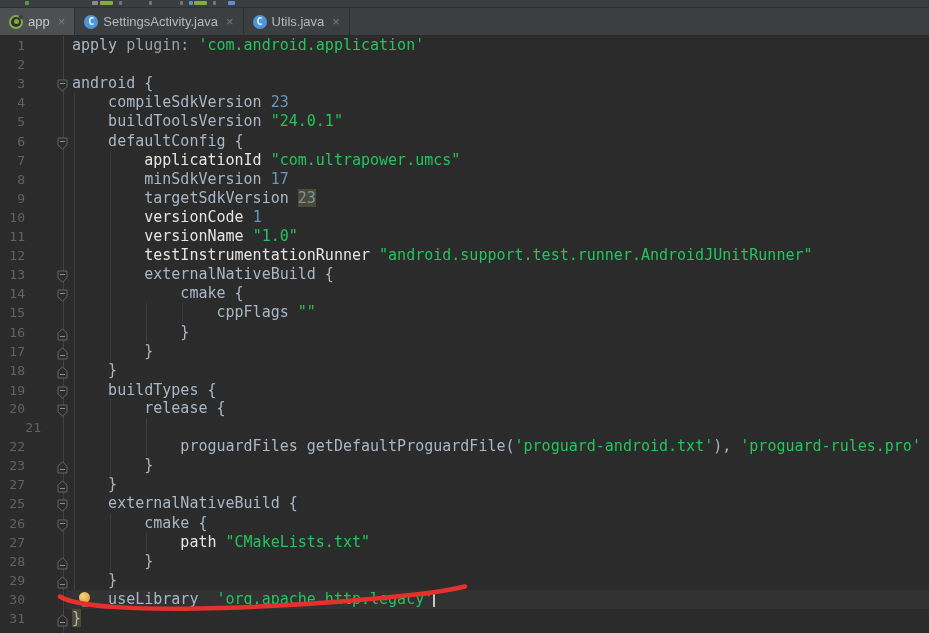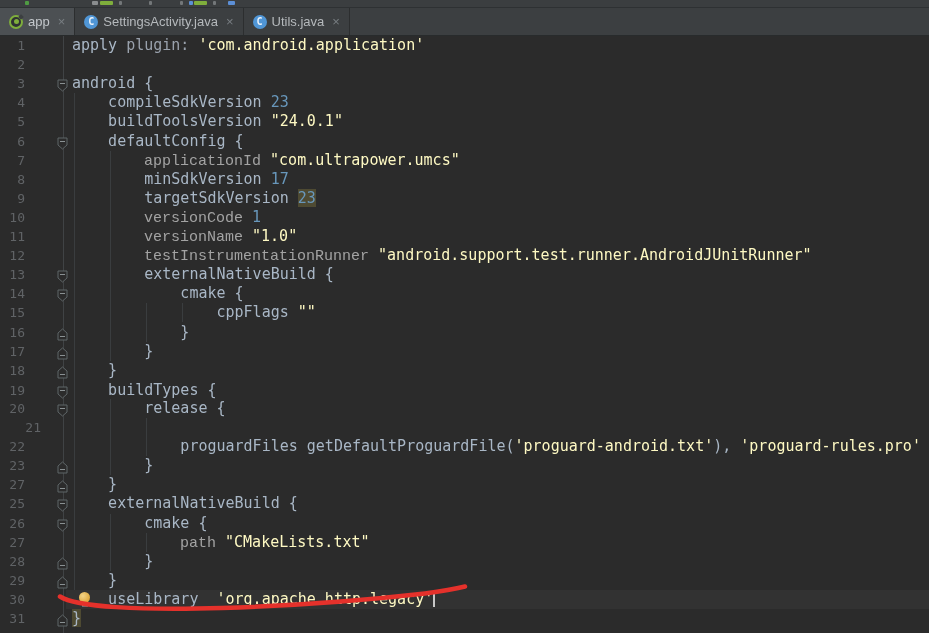--- a/index.html
+++ b/index.html
@@ -37,22 +37,22 @@
                 background:#404345; }
   .guide { position:absolute; width:1px; background:#3A3D3F; }
   .row { position:absolute; left:0; width:929px; height:19.1px; line-height:19.1px; }
   .curline { position:absolute; left:66px; right:0; top:0; bottom:0; background:#323232; }
   .lnum { position:absolute; left:0; top:0; width:25px; text-align:right;
           color:#606366; font-size:13px; }
   .fold { position:absolute; left:57px; top:3px; }
   .code { position:absolute; left:72px; top:0; white-space:pre; font-size:15px; }
   .w  { color:#A9B7C6; }
   .na { color:#99A1AC; }
-  .p  { color:#a3a3a3;font-family:Liberation Mono, monospace; }
-  .s  { color:#fef9c3; }
+  .p  { color:#e5e5e5; }
+  .s  { color:#22c55e; }
   .n  { color:#6897BB; }
   .o  { color:#CC7832; }
   .nh { color:#6897BB; background:#4E4A32; }
   .bm { color:#A9B7C6; background:#4E4A32; }
   .caret { display:inline-block; width:2px; height:16px; background:#C8C8C8;
            vertical-align:-3px; }
   .bulb { position:absolute; left:78px; top:2px; width:13px; height:15px; }
   .bulb::before { content:""; position:absolute; left:1px; top:0; width:11px; height:11px;
                   border-radius:50%;
                   background:radial-gradient(circle at 35% 35%, #F3D487, #DFA93F 70%); }

